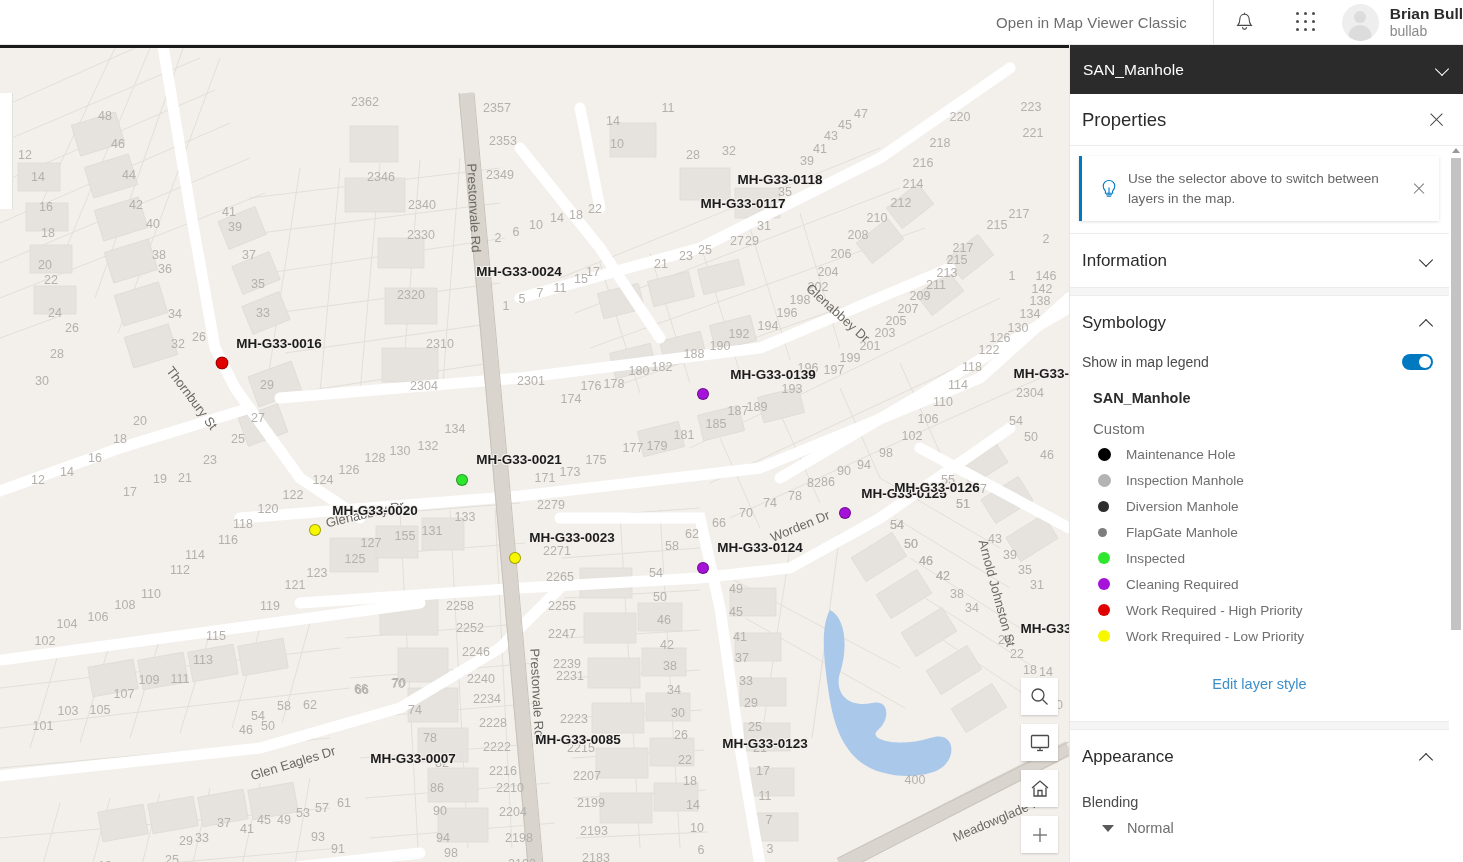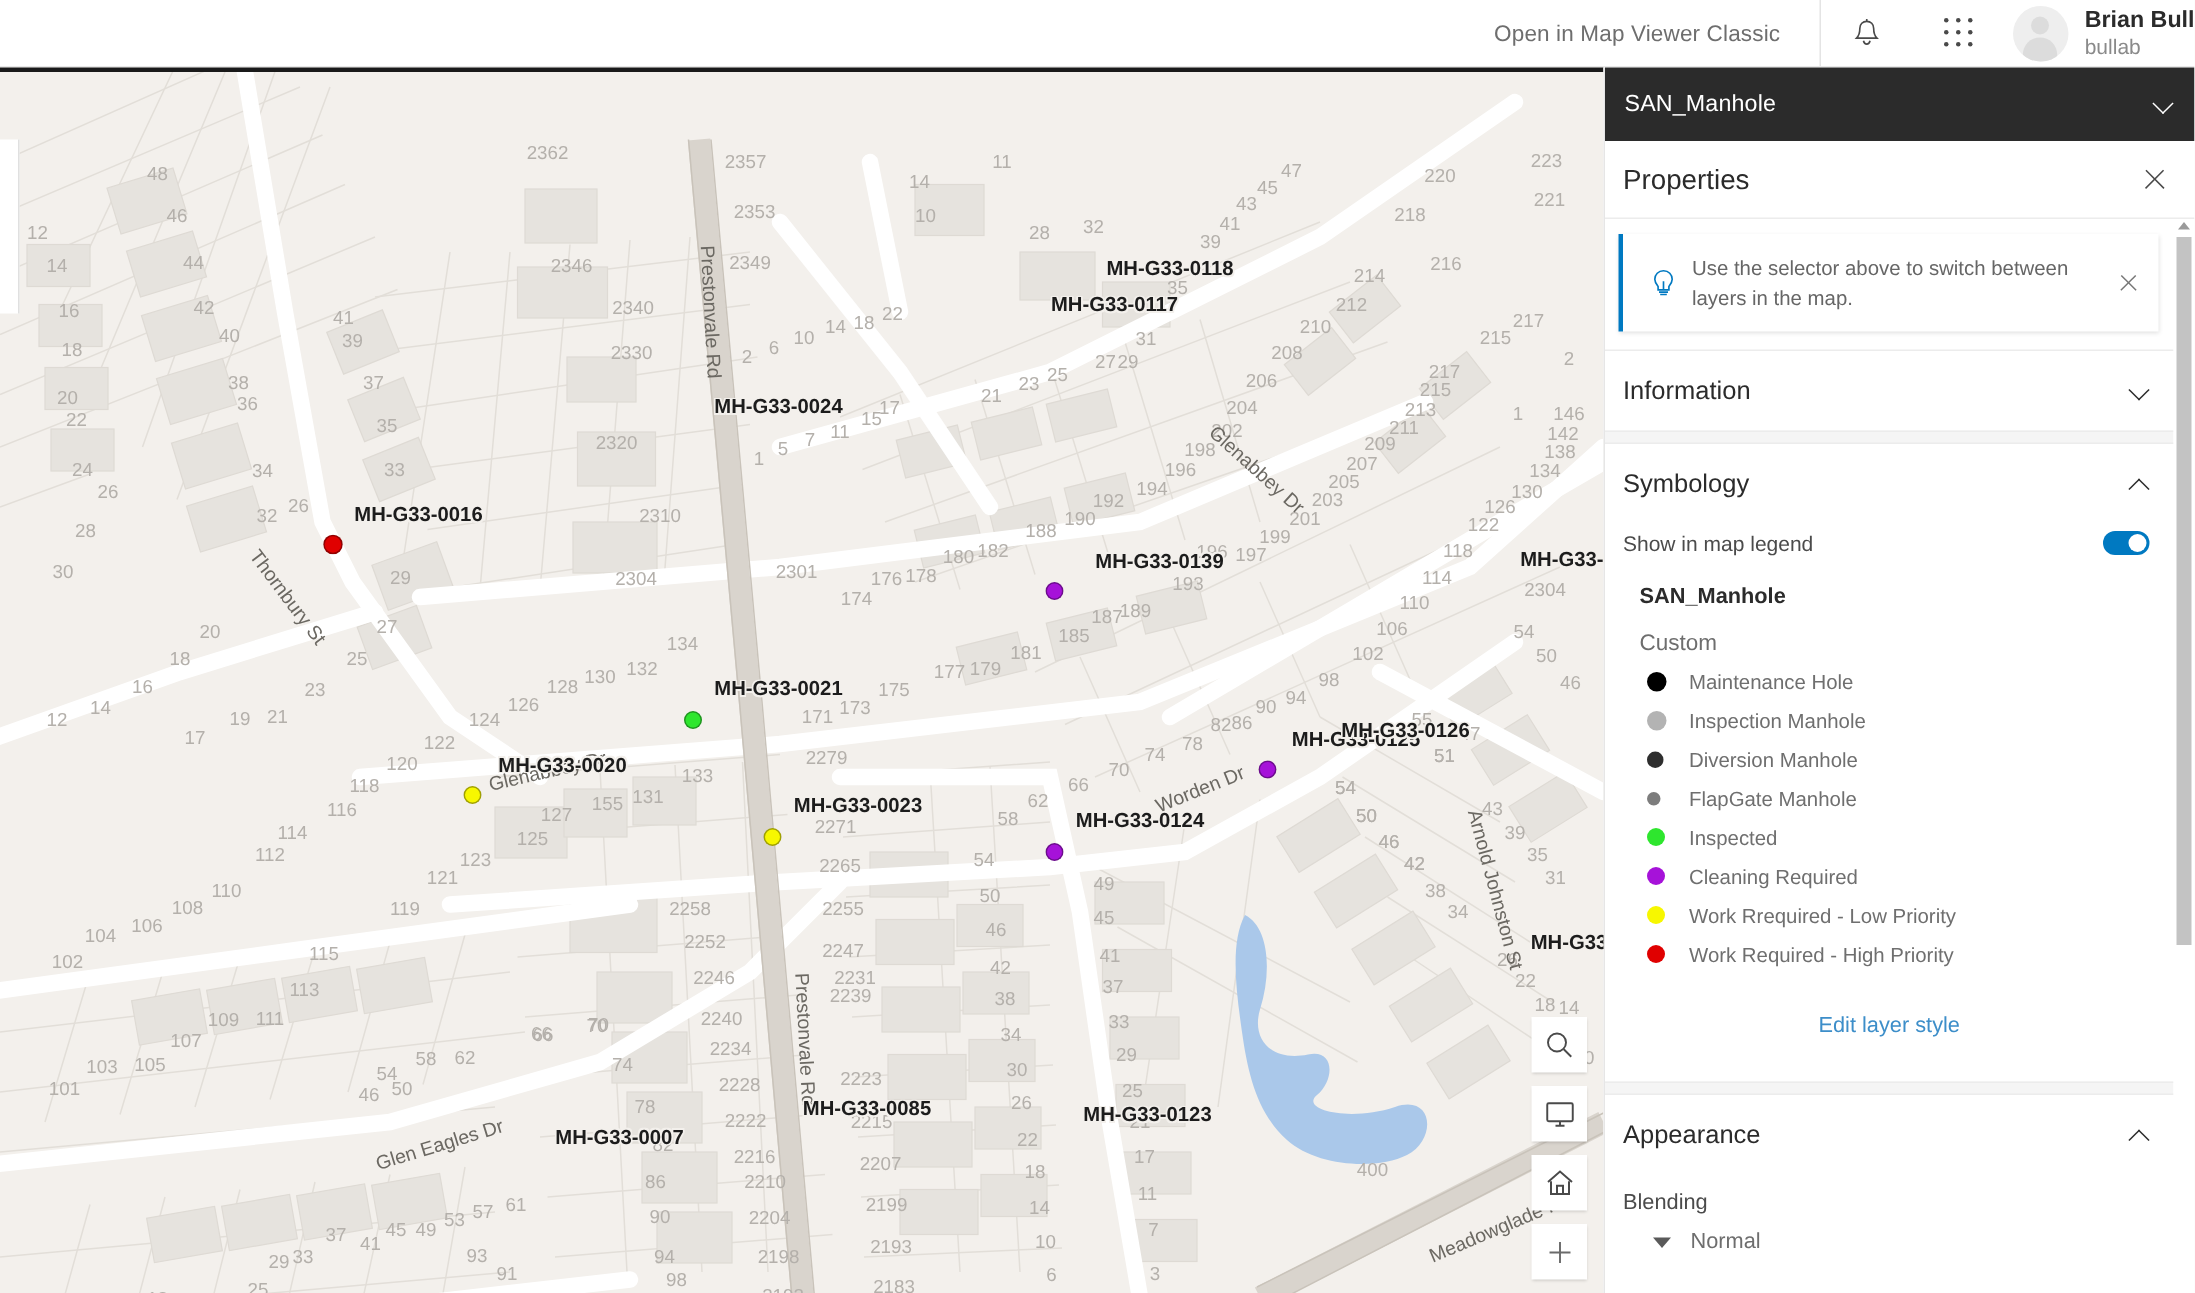--- a/index.html
+++ b/index.html
@@ -495,21 +495,21 @@
         <div class="addrlabel" style="left: 124px; top: 646px;">107</div>
         <div class="addrlabel" style="left: 100px; top: 662px;">105</div>
         <div class="addrlabel" style="left: 68px; top: 663px;">103</div>
         <div class="addrlabel" style="left: 43px; top: 678px;">101</div>
         <div class="addrlabel" style="left: 551px; top: 457px;">2279</div>
         <div class="addrlabel" style="left: 557px; top: 503px;">2271</div>
         <div class="addrlabel" style="left: 560px; top: 529px;">2265</div>
         <div class="addrlabel" style="left: 562px; top: 558px; text-align: right;">2255</div>
         <div class="addrlabel" style="left: 562px; top: 586px;">2247</div>
         <div class="addrlabel" style="left: 567px; top: 616px;">2239</div>
-        <div class="addrlabel" style="left: 570px; top: 604px;">2231</div>
+        <div class="addrlabel" style="left: 570px; top: 628px;">2231</div>
         <div class="addrlabel" style="left: 574px; top: 671px;">2223</div>
         <div class="addrlabel" style="left: 581px; top: 700px;">2215</div>
         <div class="addrlabel" style="left: 587px; top: 728px;">2207</div>
         <div class="addrlabel" style="left: 591px; top: 755px;">2199</div>
         <div class="addrlabel" style="left: 594px; top: 783px;">2193</div>
         <div class="addrlabel" style="left: 596px; top: 810px;">2183</div>
         <div class="addrlabel" style="left: 460px; top: 558px;">2258</div>
         <div class="addrlabel" style="left: 470px; top: 580px;">2252</div>
         <div class="addrlabel" style="left: 476px; top: 604px;">2246</div>
         <div class="addrlabel" style="left: 481px; top: 631px;">2240</div>
@@ -632,21 +632,21 @@
         <div class="addrlabel" style="left: 768px; top: 278px;">194</div>
         <div class="addrlabel" style="left: 787px; top: 265px;">196</div>
         <div class="addrlabel" style="left: 800px; top: 252px; text-align: center;">198</div>
         <div class="addrlabel" style="left: 818px; top: 239px;">202</div>
         <div class="addrlabel" style="left: 828px; top: 224px;">204</div>
         <div class="addrlabel" style="left: 841px; top: 206px;">206</div>
         <div class="addrlabel" style="left: 858px; top: 187px;">208</div>
         <div class="addrlabel" style="left: 877px; top: 170px;">210</div>
         <div class="addrlabel" style="left: 901px; top: 155px;">212</div>
         <div class="addrlabel" style="left: 913px; top: 136px;">214</div>
-        <div class="addrlabel" style="left: 923px; top: 128px; margin-left: 41px;">216</div>
+        <div class="addrlabel" style="left: 923px; top: 115px;">216</div>
         <div class="addrlabel" style="left: 940px; top: 95px;">218</div>
         <div class="addrlabel" style="left: 960px; top: 69px;">220</div>
         <div class="addrlabel" style="left: 1033px; top: 85px;">221</div>
         <div class="addrlabel" style="left: 1031px; top: 59px;">223</div>
         <div class="addrlabel" style="left: 668px; top: 60px;">11</div>
         <div class="addrlabel" style="left: 613px; top: 73px;">14</div>
         <div class="addrlabel" style="left: 617px; top: 96px;">10</div>
         <div class="addrlabel" style="left: 693px; top: 107px;">28</div>
         <div class="addrlabel" style="left: 729px; top: 103px;">32</div>
         <div class="addrlabel" style="left: 785px; top: 144px;">35</div>
@@ -828,29 +828,29 @@
                 <span class="legend-text">Inspected</span>
               </div>
               <div class="legend-item">
                 <span class="legend-dotcell">
                   <span class="legend-dot" style="width: 12px; height: 12px; background: rgb(166, 18, 217);"></span>
                 </span>
                 <span class="legend-text">Cleaning Required</span>
               </div>
               <div class="legend-item">
                 <span class="legend-dotcell">
+                  <span class="legend-dot" style="width: 12px; height: 12px; background: rgb(224, 0, 0);"></span>
+                </span>
+                <span class="legend-text">Work Required - High Priority</span>
+              </div>
+              <div class="legend-item">
+                <span class="legend-dotcell">
                   <span class="legend-dot" style="width: 12px; height: 12px; background: rgb(247, 247, 0);"></span>
                 </span>
                 <span class="legend-text">Work Rrequired - Low Priority</span>
-              </div>
-              <div class="legend-item">
-                <span class="legend-dotcell">
-                  <span class="legend-dot" style="width: 12px; height: 12px; background: rgb(224, 0, 0);"></span>
-                </span>
-                <span class="legend-text">Work Required - High Priority</span>
               </div>
             </div>
 
           <div class="edit-style">
             <span>Edit layer style</span>
           </div>
         </div>
 
         <div class="sep-band"></div>
 

